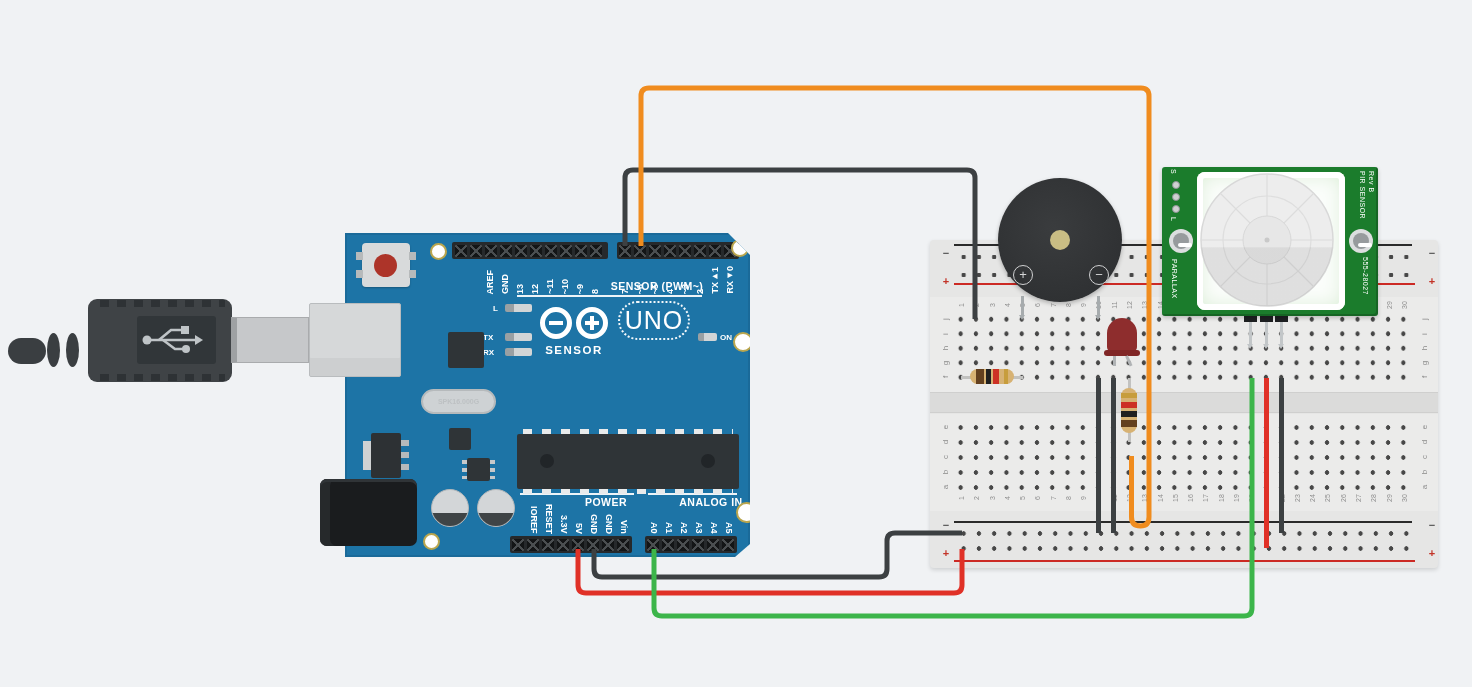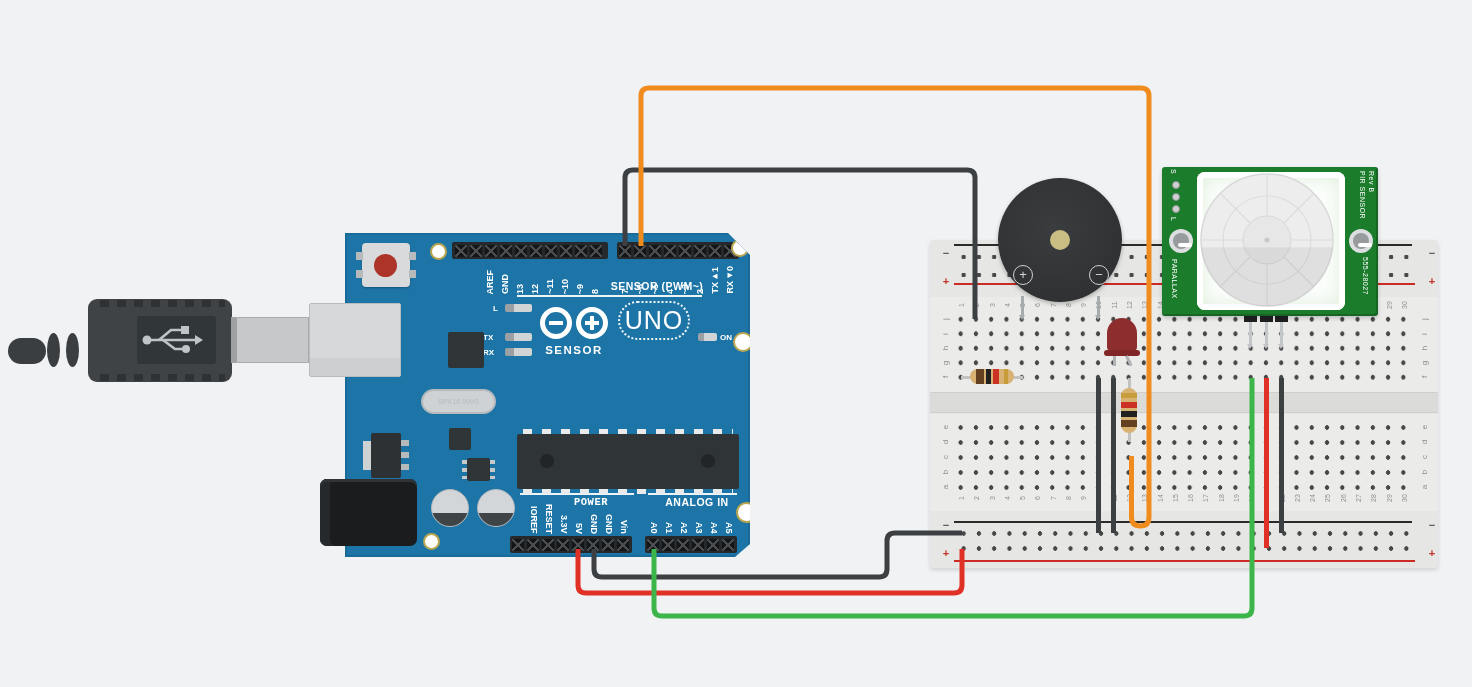--- a/index.html
+++ b/index.html
@@ -298,23 +298,23 @@
           <span class="pl-bot" style="left: 302.5px;">A0</span>
           <span class="pl-bot" style="left: 317.5px;">A1</span>
           <span class="pl-bot" style="left: 332.5px;">A2</span>
           <span class="pl-bot" style="left: 347.5px;">A3</span>
           <span class="pl-bot" style="left: 362.5px;">A4</span>
           <span class="pl-bot" style="left: 377.5px;">A5</span>
         </div>
 
       <div class="abs cap" style="left:232px;top:47px;width:160px;">SENSOR (PWM~)</div>
       <div class="abs sline" style="left:172px;top:62px;width:185px;"></div>
-      <div class="abs cap" style="left:206px;top:263px;width:80px;font-family:Liberation Mono, monospace;">POWER</div>
+      <div class="abs cap" style="left:221px;top:263px;width:80px;">POWER</div>
       <div class="abs sline" style="left:175px;top:260px;width:114px;"></div>
-      <div class="abs cap" style="left:302px;top:263px;width:100px;">ANALOG IN</div>
+      <div class="abs cap" style="left:316px;top:263px;width:100px;">ANALOG IN</div>
       <div class="abs sline" style="left:303px;top:260px;width:89px;"></div>
 
       <div class="abs ledlab" style="left:148px;top:71px;">L</div>
       <div class="abs ledbar" style="left:160px;top:71px;"></div>
       <div class="abs ledlab" style="left:138px;top:100px;">TX</div>
       <div class="abs ledbar" style="left:160px;top:100px;"></div>
       <div class="abs ledlab" style="left:138px;top:115px;">RX</div>
       <div class="abs ledbar" style="left:160px;top:115px;"></div>
       <div class="abs ledbar" style="left:353px;top:100px;width:19px;"></div>
       <div class="abs ledlab" style="left:375px;top:100px;">ON</div>

